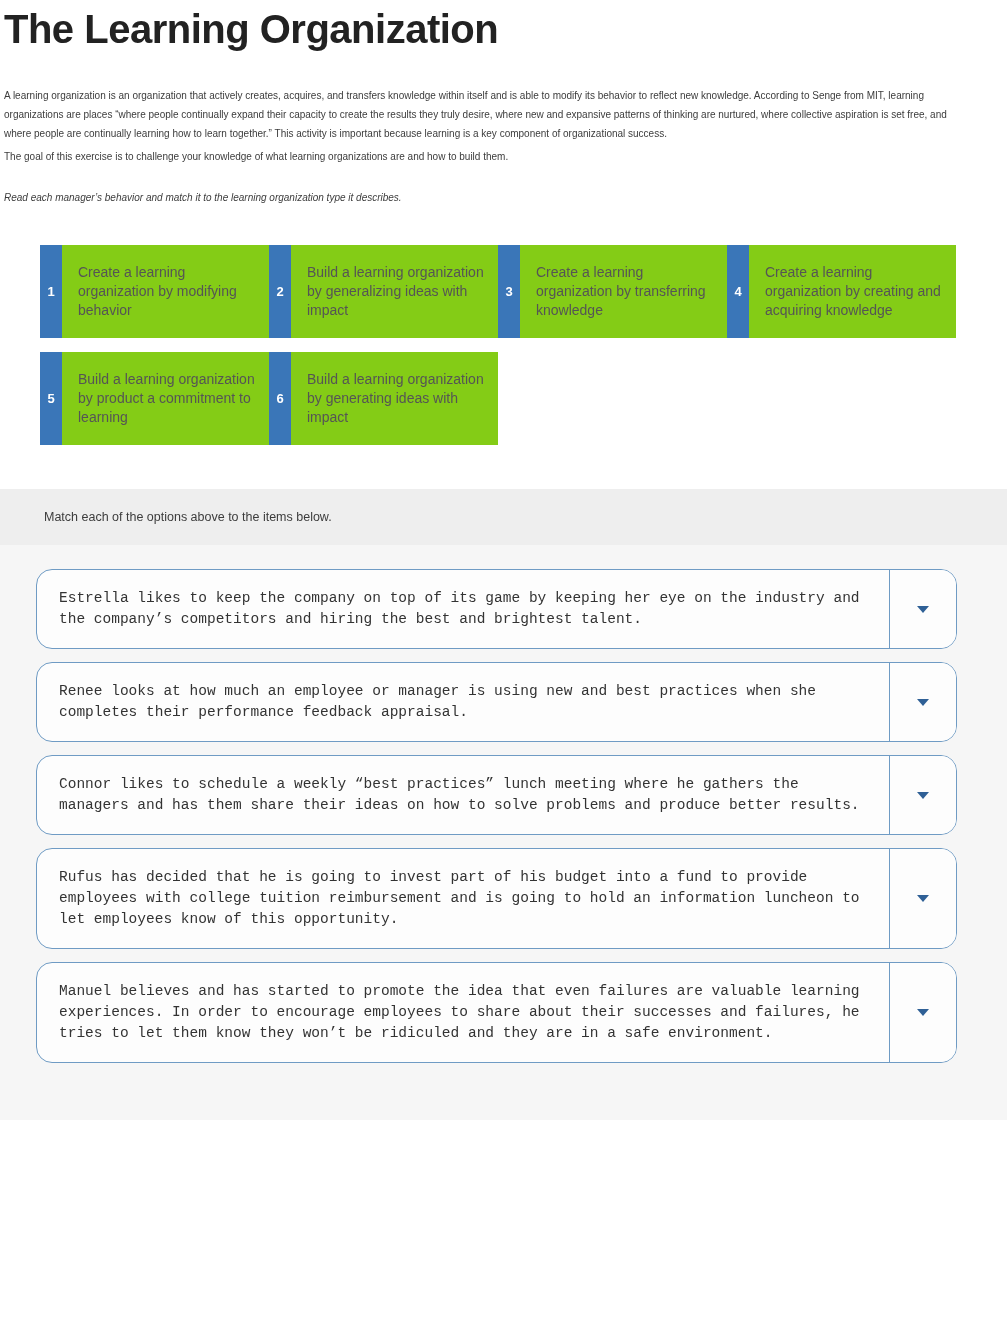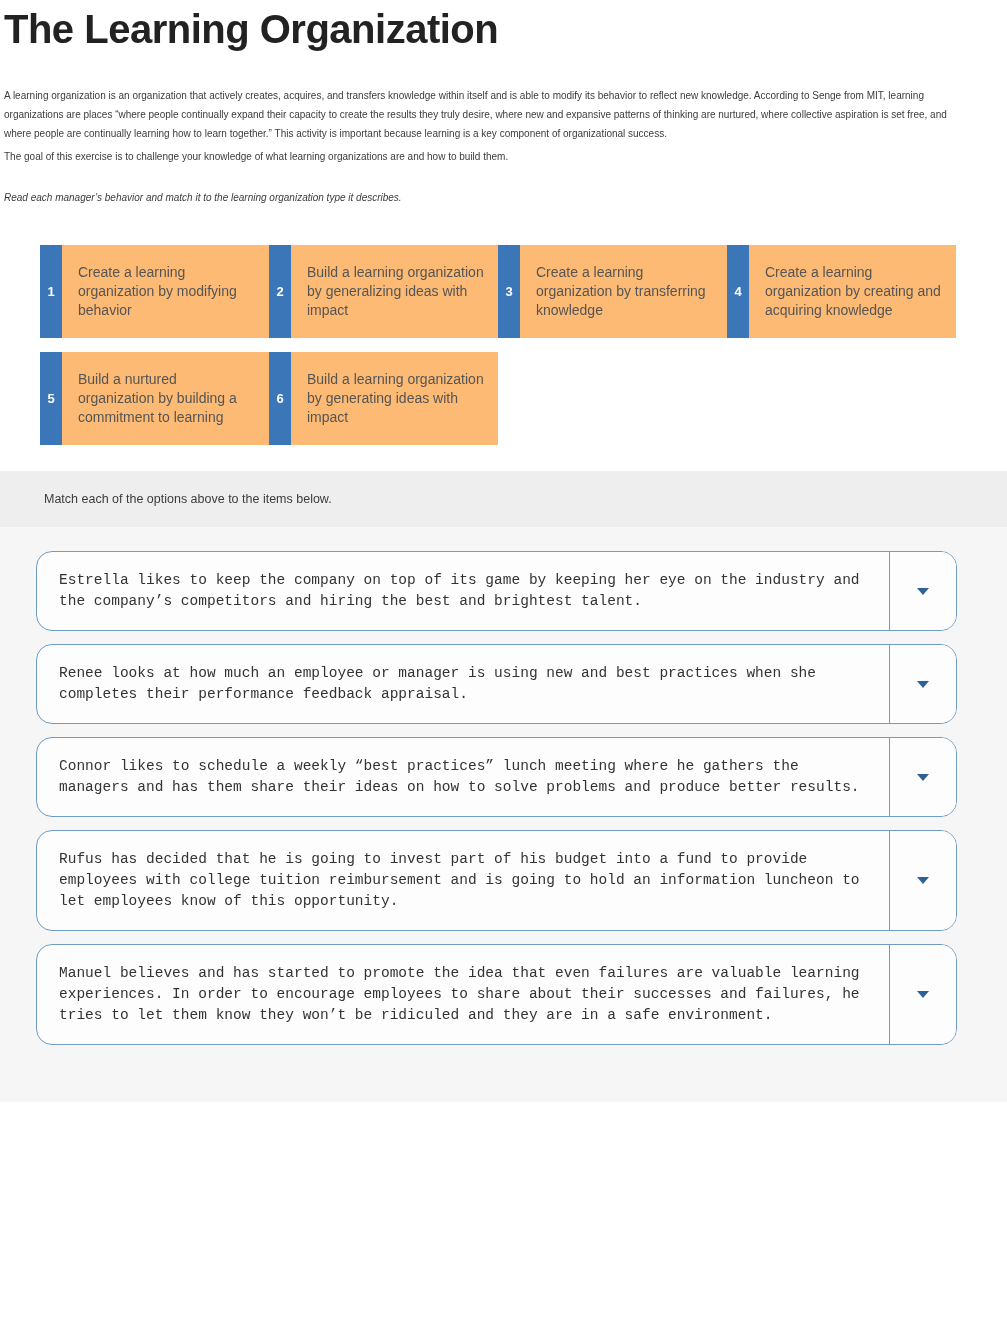--- a/index.html
+++ b/index.html
@@ -65,30 +65,30 @@
     color: #ffffff;
     font-size: 13px;
     font-weight: bold;
     display: flex;
     align-items: center;
     justify-content: center;
     padding: 14px 0;
   }
   .option-body {
     flex: 1 1 auto;
-    background: #fdba74;
+    background: #84cc16;
     color: #555555;
     font-size: 14px;
     line-height: 19px;
     padding: 18px 14px 18px 16px;
   }
 
   
   .match-panel {
-    margin-top: 12px;
+    margin-top: 30px;
     background: #f6f6f6;
     width: 1007px;
     padding-bottom: 44px;
   }
   .match-header {
     background: #eeeeee;
     padding: 20px 0 20px 44px;
   }
   .match-header-text {
     font-size: 12.5px;
@@ -164,21 +164,21 @@
       <div class="option-body">Create a learning organization by transferring knowledge</div>
     </div>
 
     <div class="option-card">
       <div class="option-num">4</div>
       <div class="option-body">Create a learning organization by creating and acquiring knowledge</div>
     </div>
 
     <div class="option-card">
       <div class="option-num">5</div>
-      <div class="option-body">Build a nurtured organization by building a commitment to learning</div>
+      <div class="option-body">Build a learning organization by product a commitment to learning</div>
     </div>
 
     <div class="option-card">
       <div class="option-num">6</div>
       <div class="option-body">Build a learning organization by generating ideas with impact</div>
     </div>
 
   </div>
 
   <div class="match-panel">

